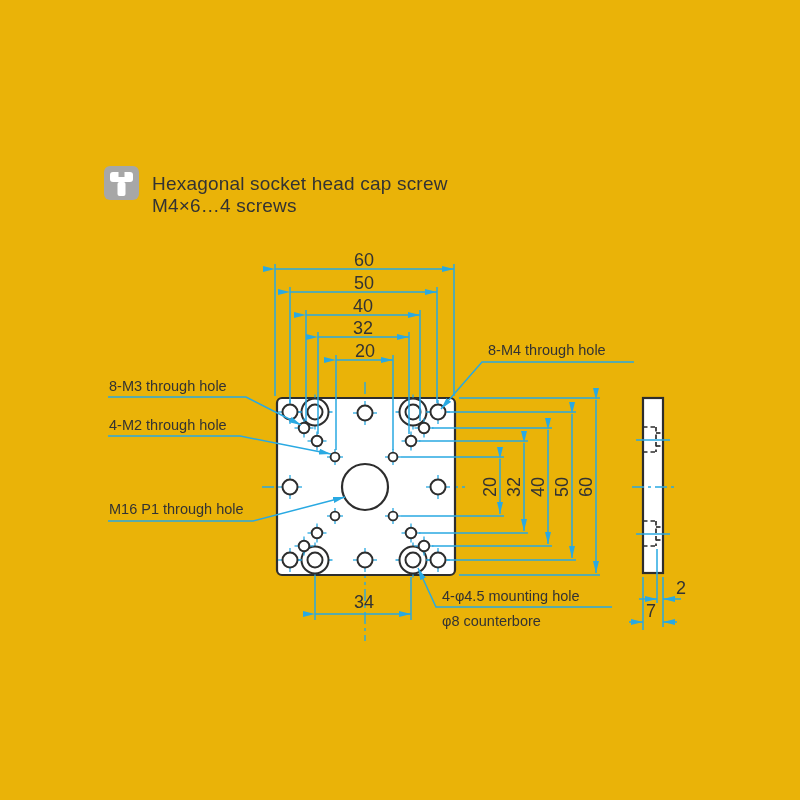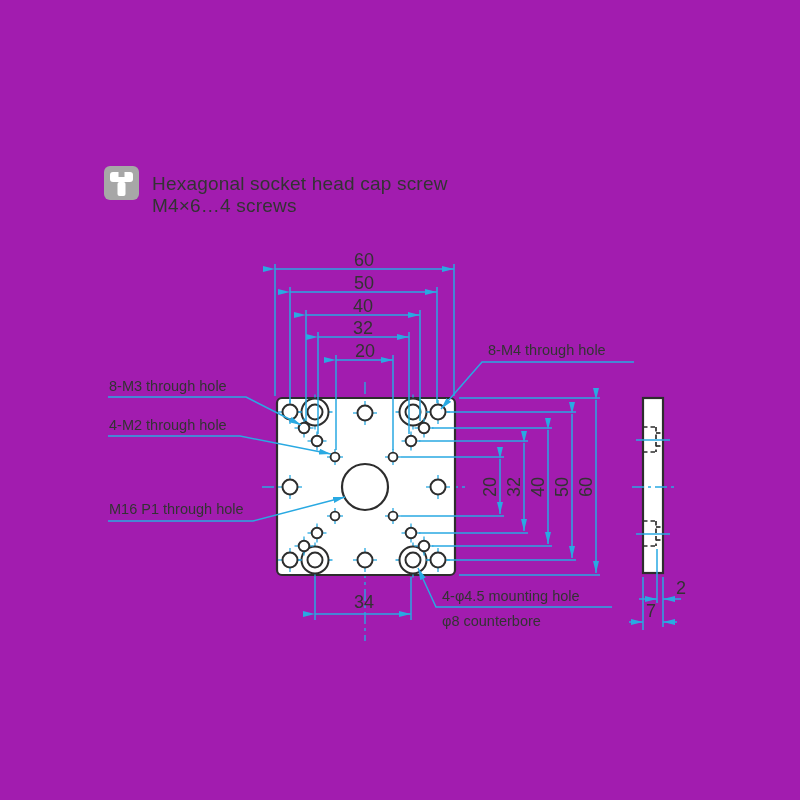--- a/index.html
+++ b/index.html
@@ -1,16 +1,16 @@
 <!DOCTYPE html>
 <html><head>
 <meta charset="utf-8">
 <style>
   html,body{margin:0;padding:0;background:#ffffff;}
-  .stage{position:relative;width:800px;height:800px;background:#a21caf;overflow:hidden;
+  .stage{position:relative;width:800px;height:800px;background:#eab308;overflow:hidden;
          font-family:"Liberation Sans", sans-serif;}
   svg text{font-family:"Liberation Sans", sans-serif;fill:#333333;}
   .hdr{font-size:19px;letter-spacing:.2px;}
   .lbl{font-size:14.5px;}
   .dim{font-size:18px;}
 </style>
 </head>
 <body>
 
 <div class="stage">

